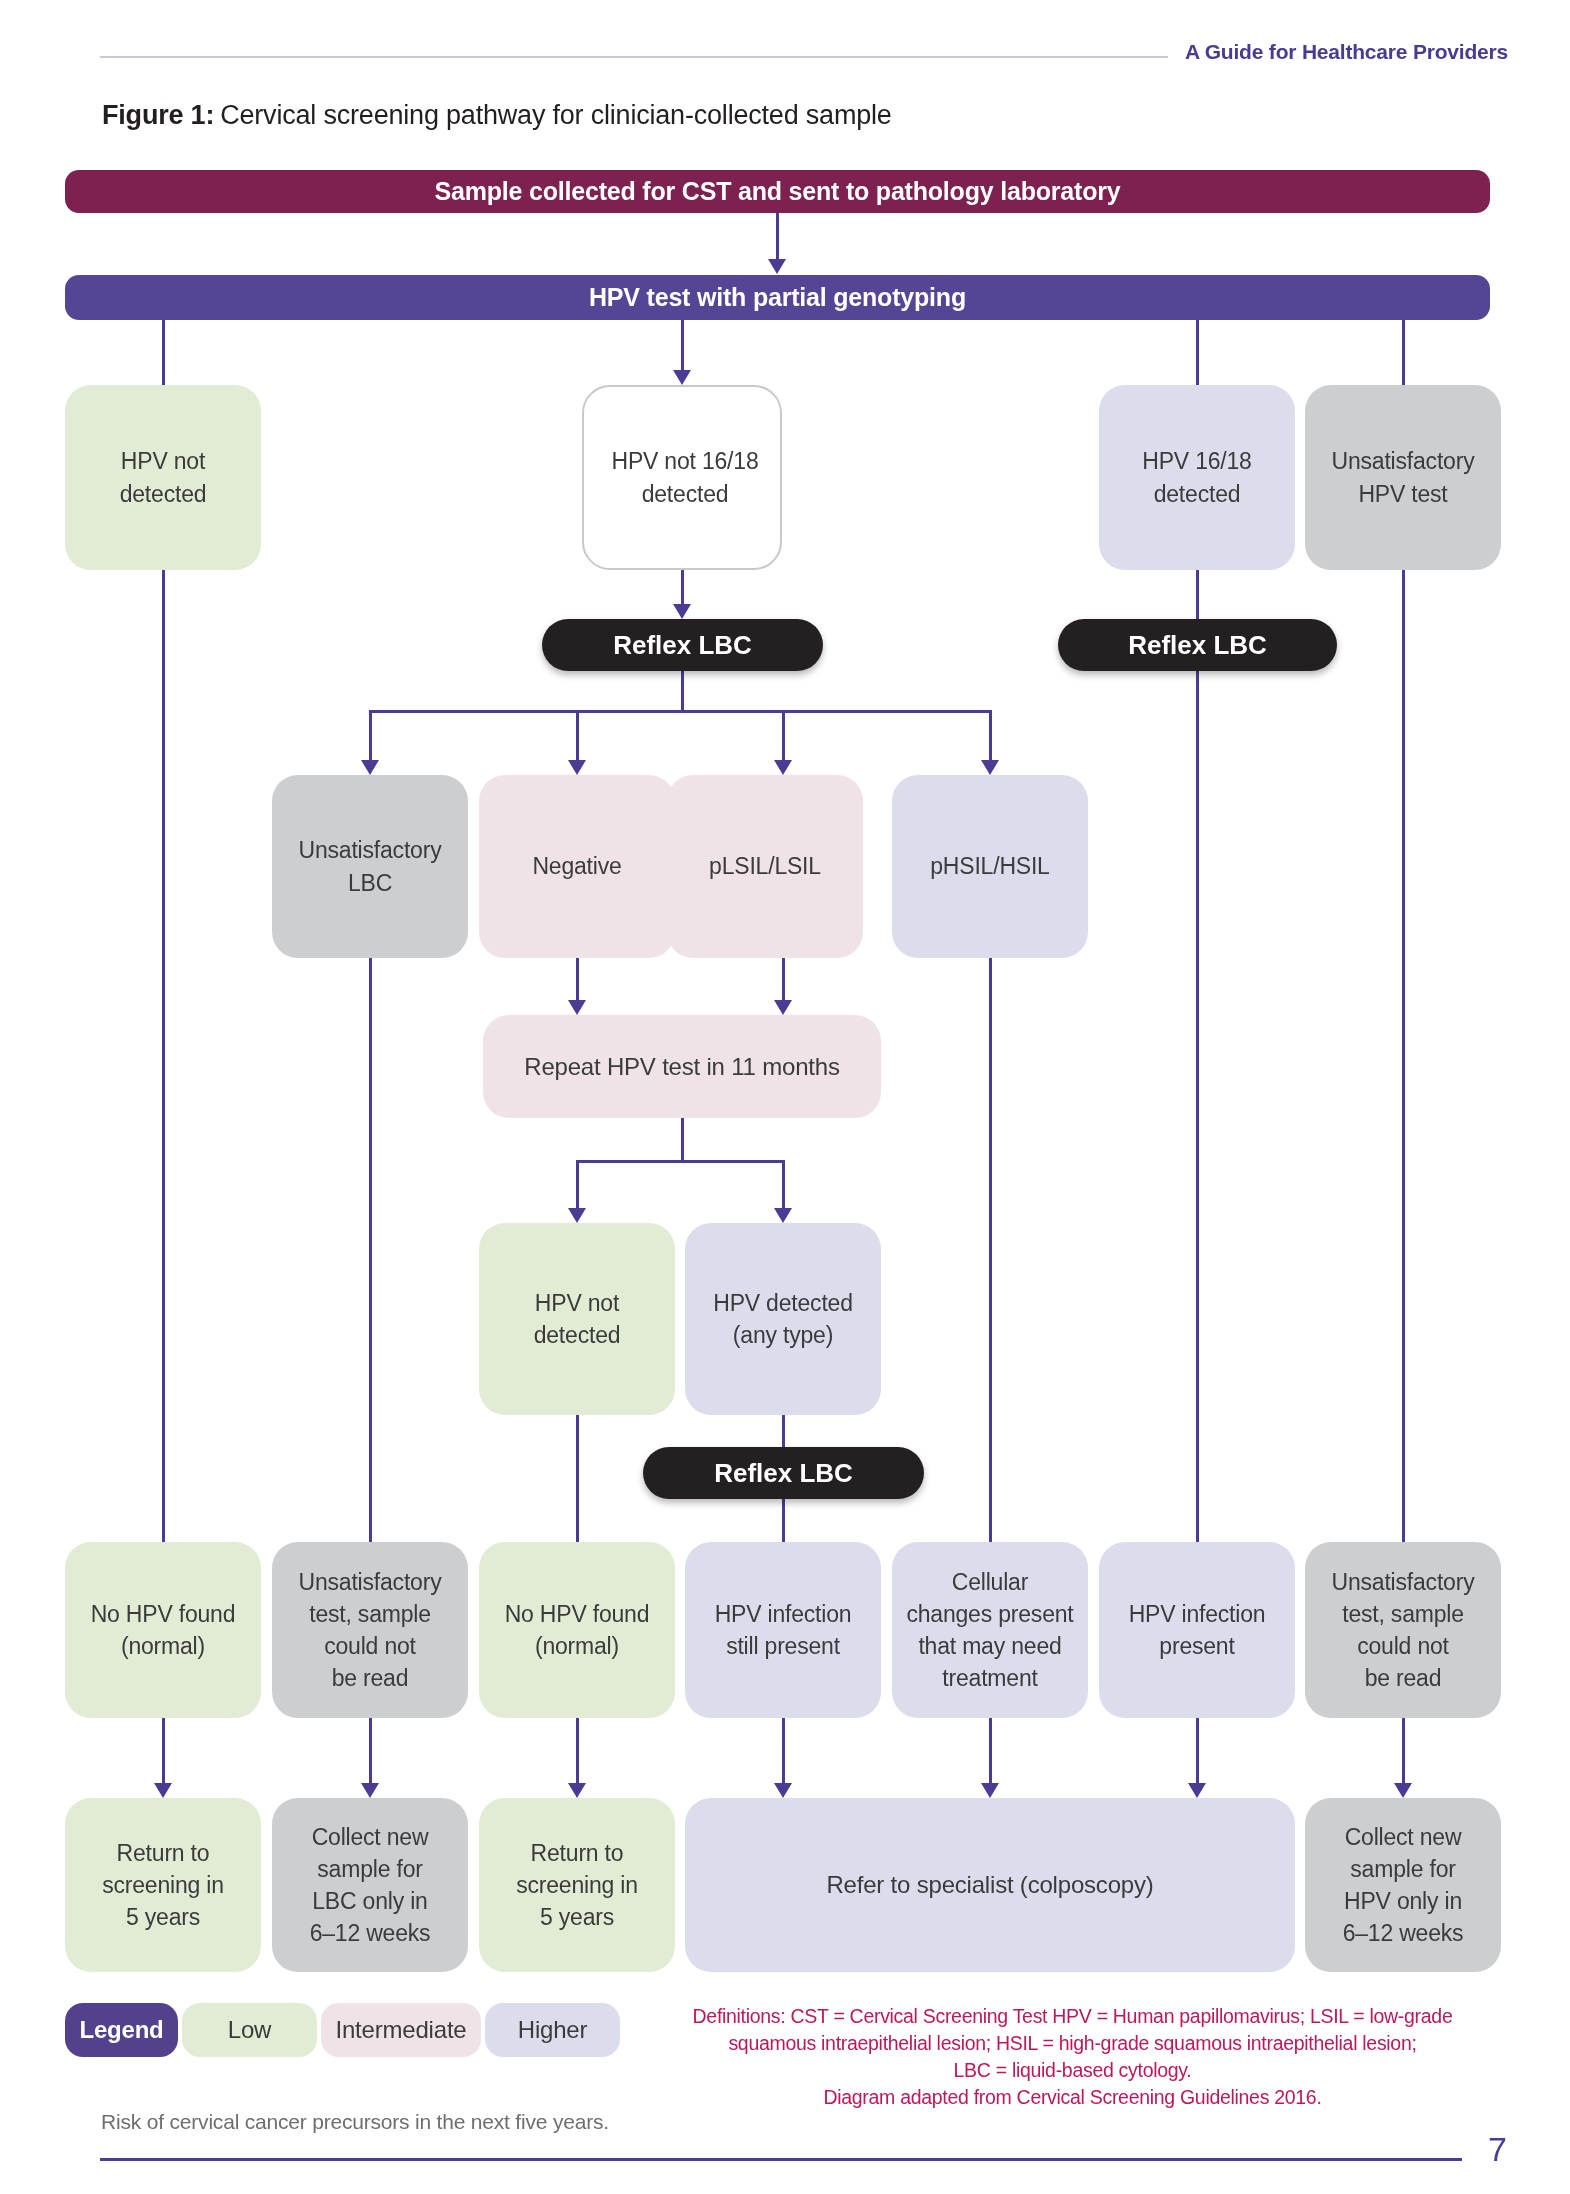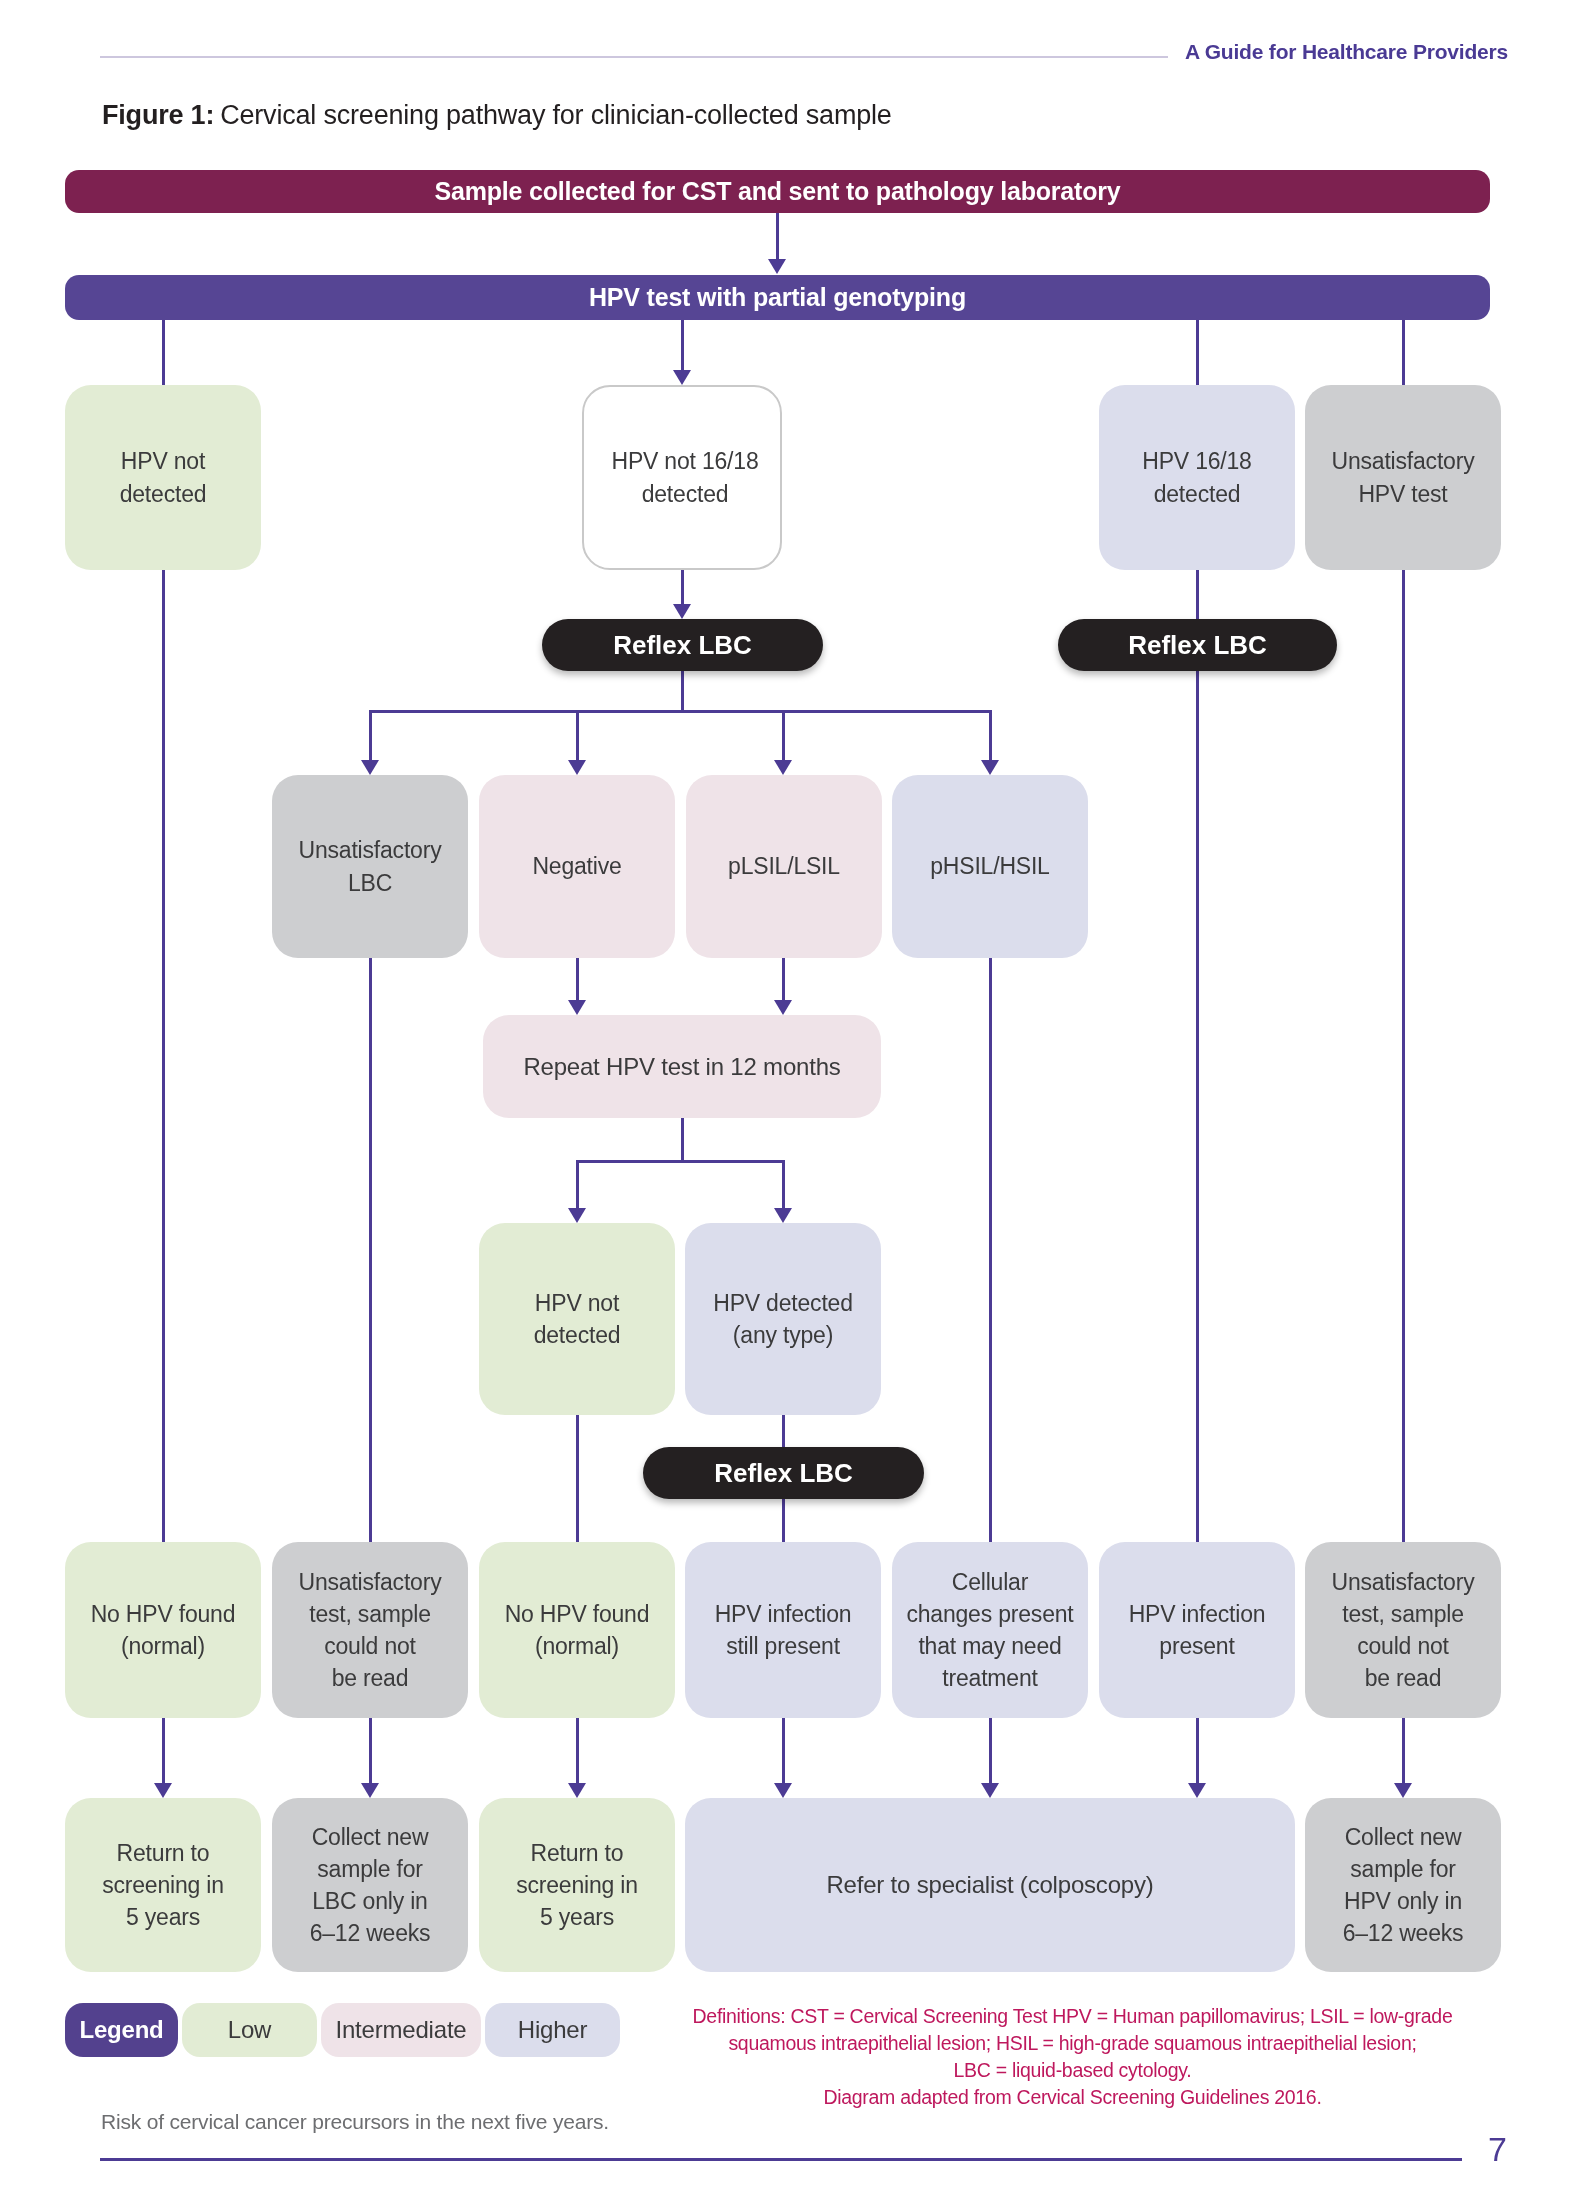--- a/index.html
+++ b/index.html
@@ -132,24 +132,24 @@
   <div class="pill" style="left:1058px;top:619px;width:279px;">
       <span>Reflex LBC</span>
     </div>
   <div class="pill" style="left:643px;top:1447px;width:281px;">
       <span>Reflex LBC</span>
     </div>
 
   <div class="node gray" style="left:272px;top:775px;width:196px;height:183px;"><span>Unsatisfactory
 LBC</span></div>
   <div class="node intermediate" style="left:479px;top:775px;width:196px;height:183px;"><span>Negative</span></div>
-  <div class="node intermediate" style="left:686px;top:775px;width:196px;height:183px;"><span>pLSIL/LSIL</span></div>
+  <div class="node intermediate" style="left:667px;top:775px;width:196px;height:183px;"><span>pLSIL/LSIL</span></div>
   <div class="node higher" style="left:892px;top:775px;width:196px;height:183px;"><span>pHSIL/HSIL</span></div>
 
-  <div class="node intermediate" style="left:483px;top:1015px;width:398px;height:103px;font-size:24px;"><span>Repeat HPV test in 12 months</span></div>
+  <div class="node intermediate" style="left:483px;top:1015px;width:398px;height:103px;font-size:24px;"><span>Repeat HPV test in 11 months</span></div>
 
   <div class="node low" style="left:479px;top:1223px;width:196px;height:192px;"><span>HPV not
 detected</span></div>
   <div class="node higher" style="left:685px;top:1223px;width:196px;height:192px;"><span>HPV detected
 (any type)</span></div>
 
   <div class="node low" style="left:65px;top:1542px;width:196px;height:176px;"><span>No HPV found
 (normal)</span></div>
   <div class="node gray" style="left:272px;top:1542px;width:196px;height:176px;"><span>Unsatisfactory
 test, sample

